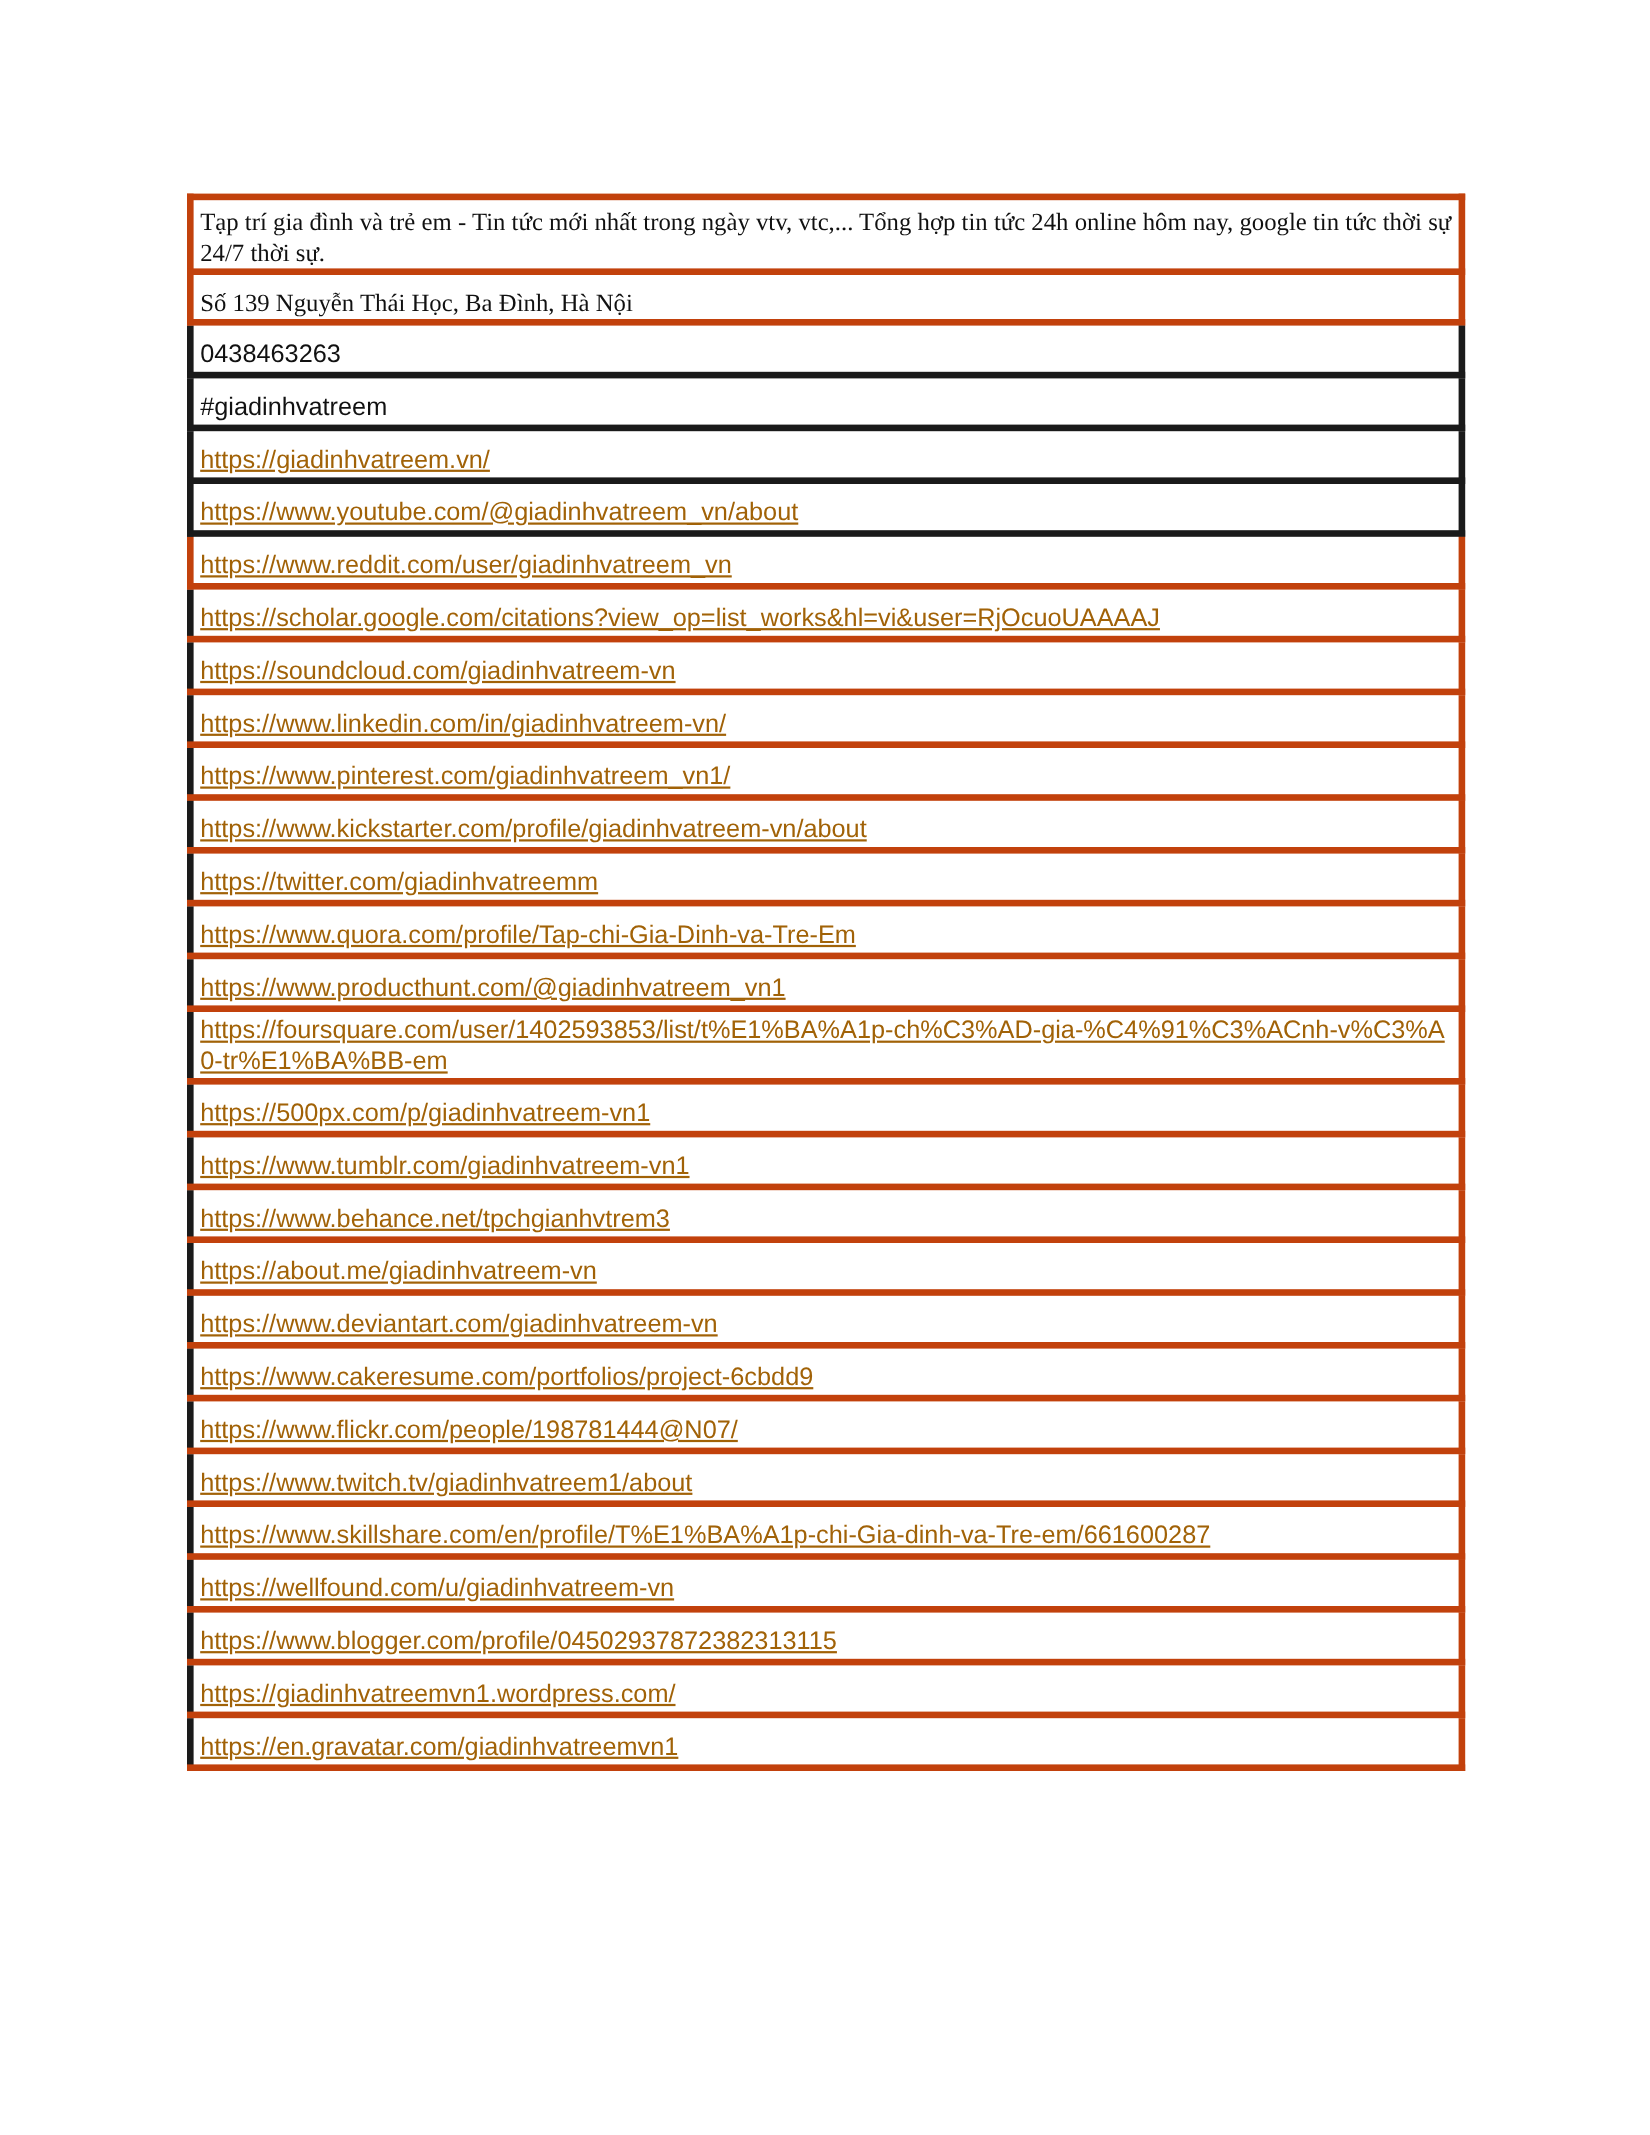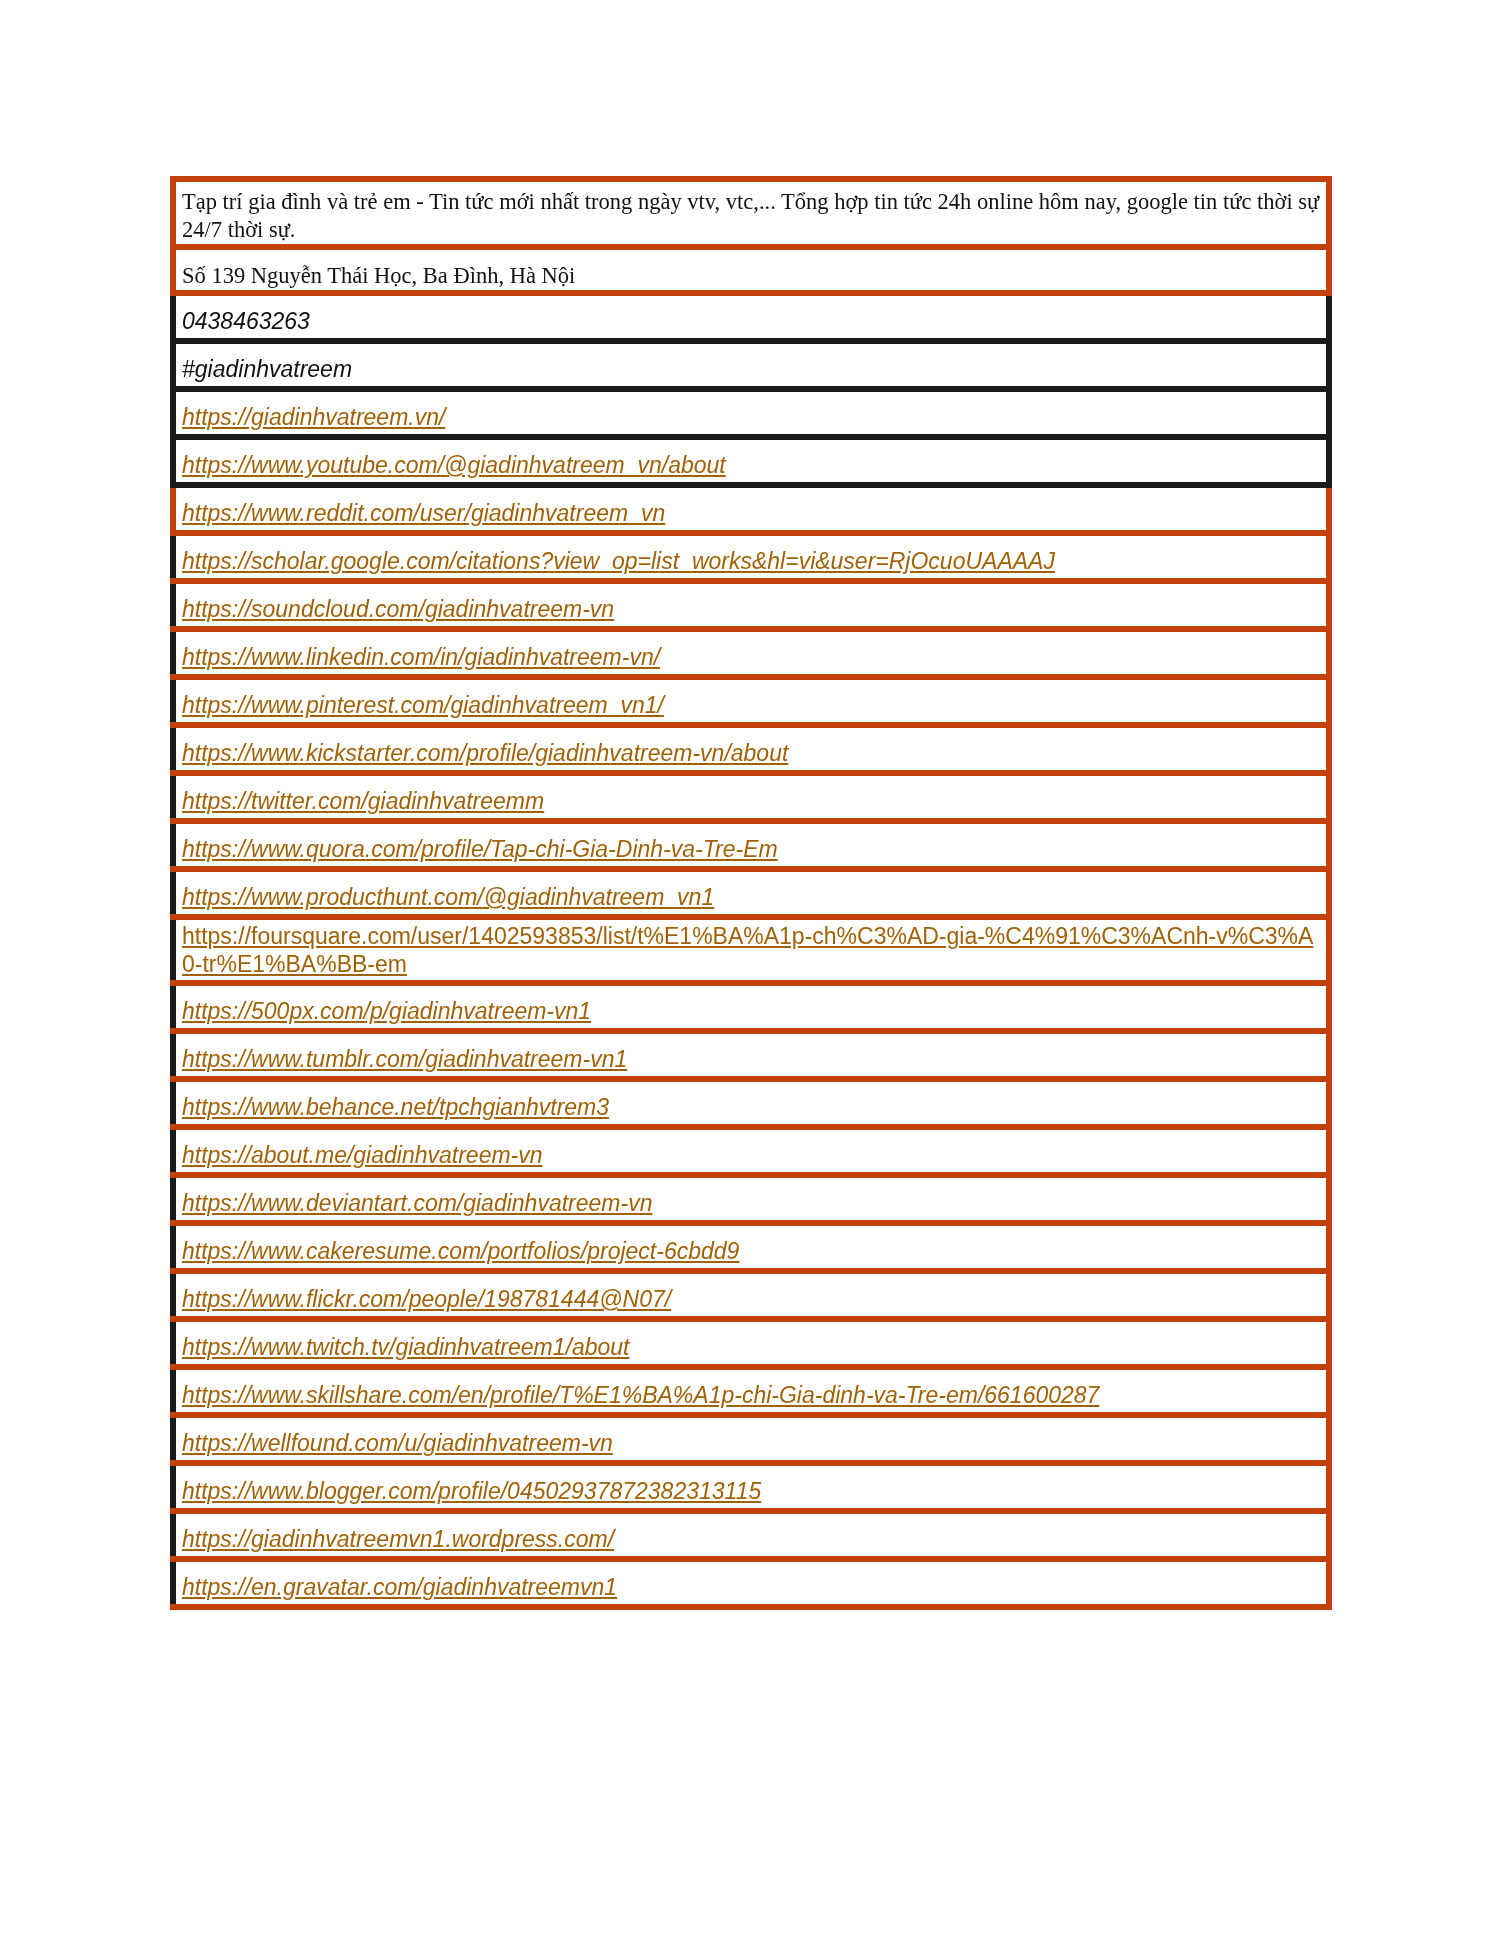--- a/index.html
+++ b/index.html
@@ -14,21 +14,21 @@
       padding: 6px 6px 0 6px;
       vertical-align: top;
       height: 40px;
       box-sizing: border-box;
     }
     .serif { font-family: "Liberation Serif", serif; font-size: 22.5px; line-height: 28px; color: #111; }
     .sans  { font-family: "Liberation Sans", sans-serif; font-size: 23px; line-height: 28px; color: #111; }
     .link  { font-family: "Liberation Sans", sans-serif; font-size: 23px; line-height: 28px; color: #a16207; text-decoration: underline; word-break: break-all; }
     .tbl tr.r-desc td { height: 66px; padding-top: 6px; }
     .tbl tr.r-addr td { height: 31px; padding-top: 12px; }
-    .tbl tr.r-row td { height: 48px; padding-top: 11px; font-style: italic; }
+    .tbl tr.r-row td { height: 48px; padding-top: 11px; }
     .tbl tr.r-tall td { height: 66px; padding-top: 2px; }
     .tbl tr.dark td { border-color: #1a1a1a; }
     .tbl tr.dark-left td { border-left-color: #1a1a1a; }
   </style>
 </head>
 <body>
 
 <div class="page">
   <table class="tbl">
     <tbody>

